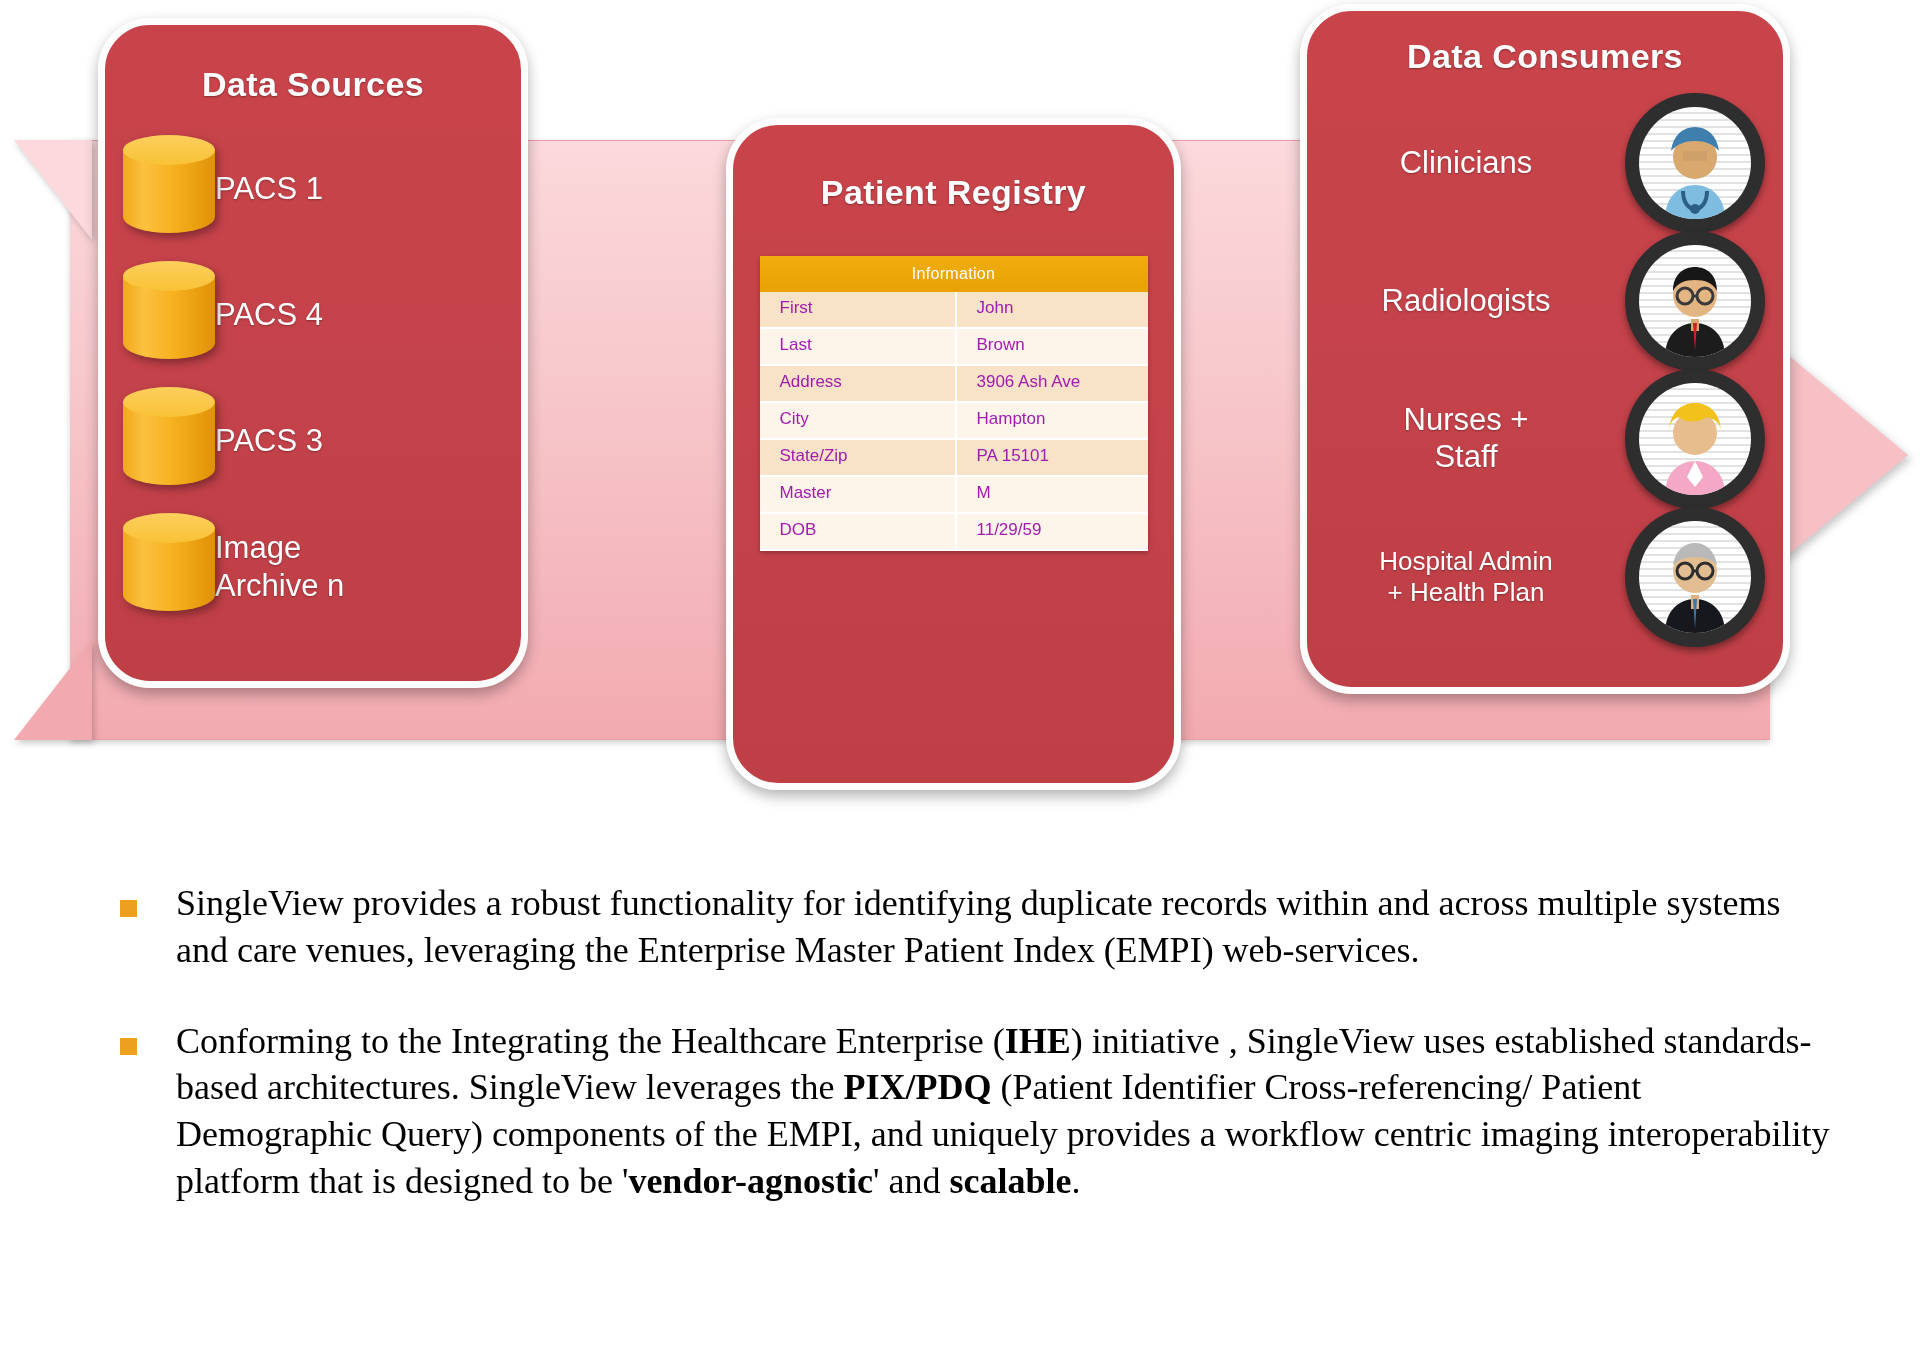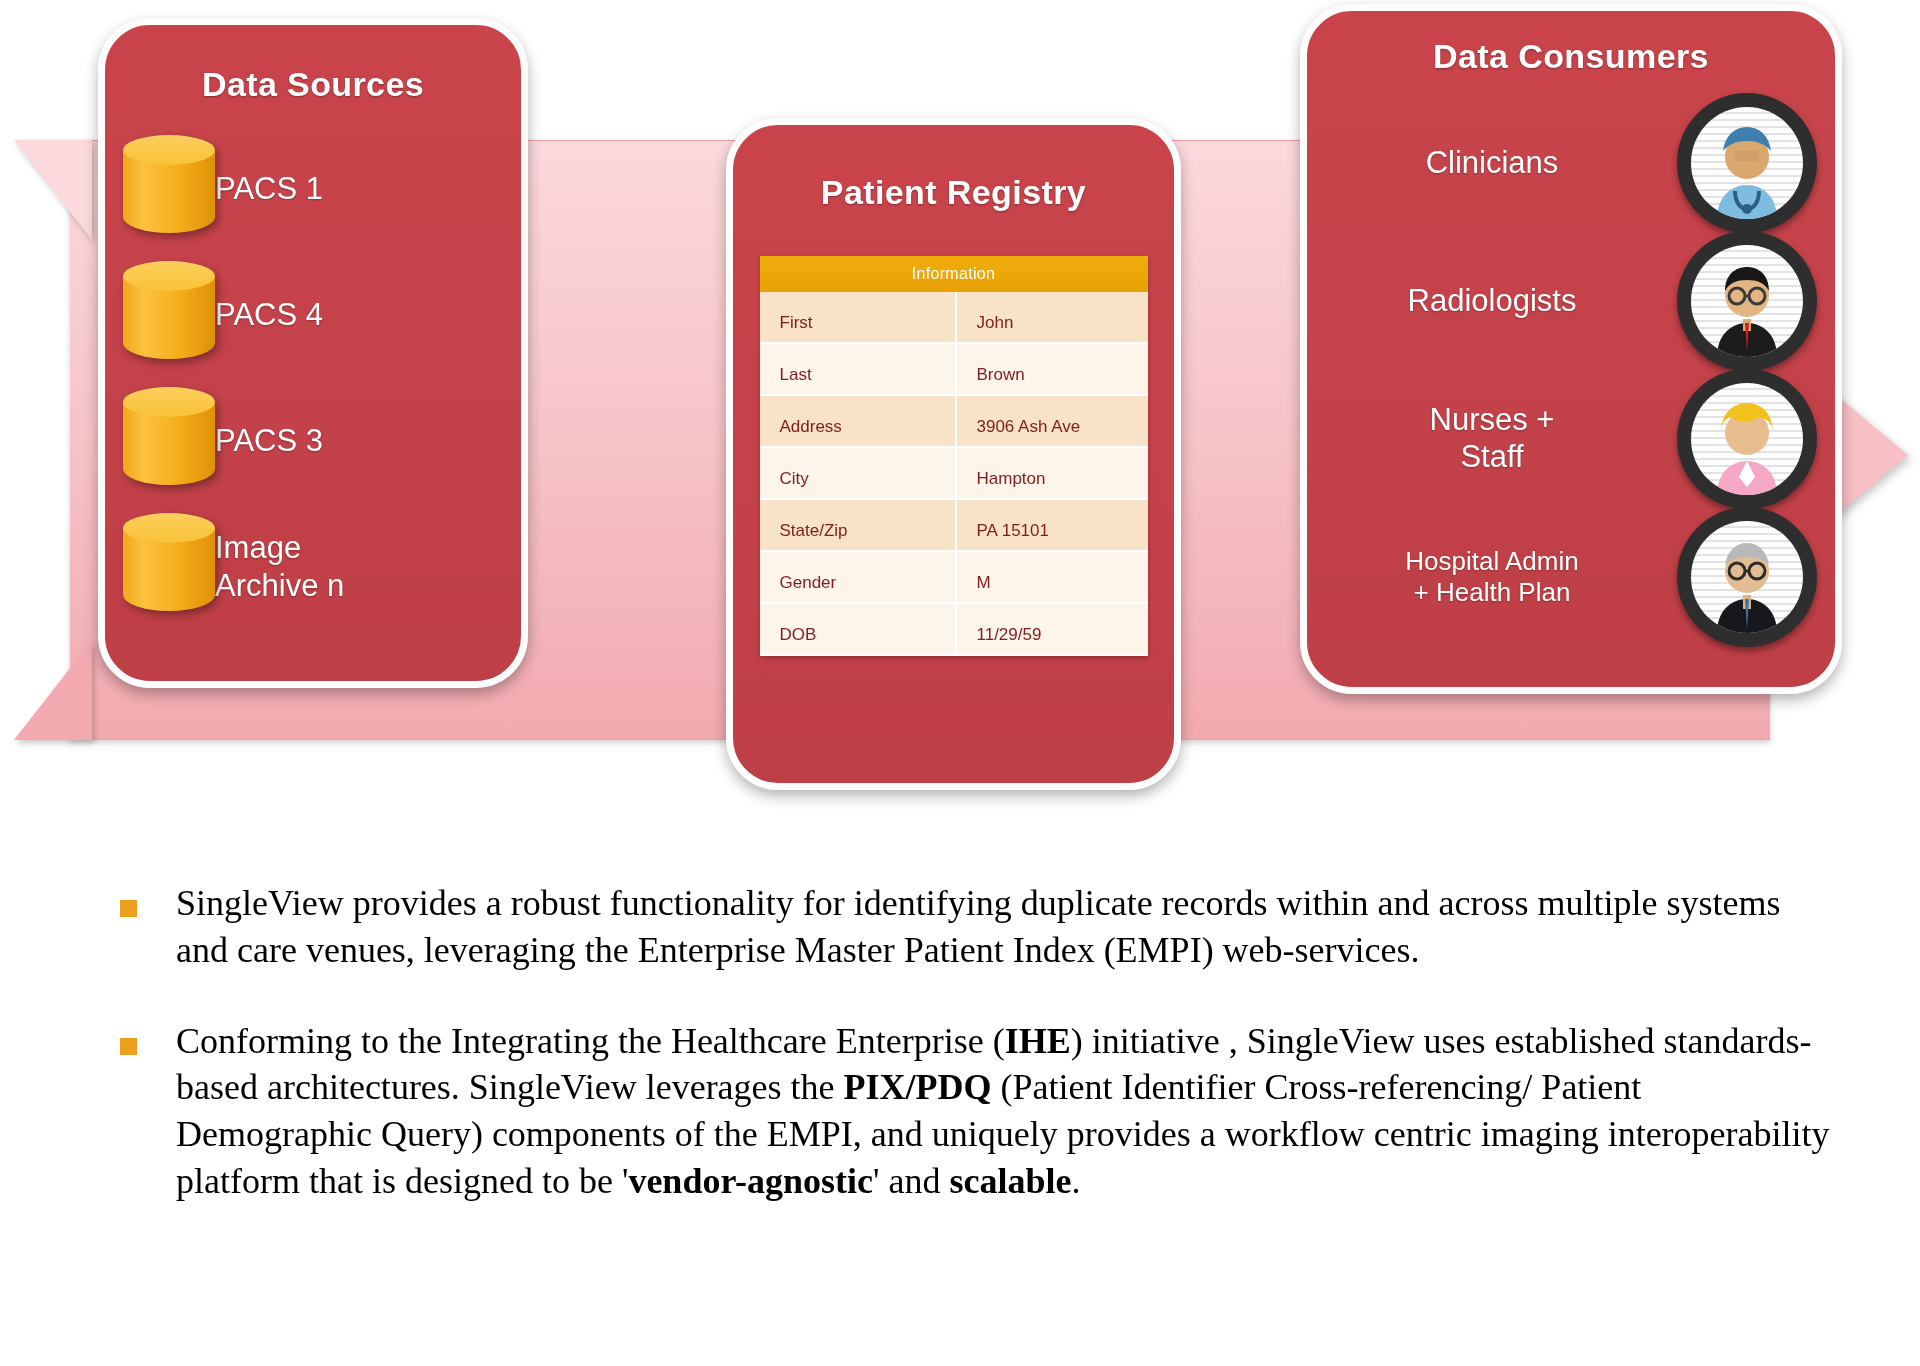--- a/index.html
+++ b/index.html
@@ -130,30 +130,30 @@
     background: linear-gradient(to bottom, #f0ad0c 0%, #e8a106 100%);
     color: #ffffff;
     font-size: 16px;
     font-weight: normal;
     padding: 9px 0;
     text-align: center;
     letter-spacing: 0.3px;
   }
   .reg-table td {
     font-size: 17px;
-    color: #7f1d1d;
-    padding: 21px 0 9px 20px;
+    color: #a21caf;
+    padding: 6px 0 9px 20px;
     border-bottom: 2px solid #ffffff;
   }
   .reg-table td.k { width: 196px; border-right: 2px solid #ffffff; }
   .reg-table tr.odd td { background: #f8e3c9; }
   .reg-table tr.even td { background: #fdf4ea; border-radius: 7px; }
 
   
-  #panel-consumers { left: 1300px; top: 4px; width: 542px; height: 690px; }
+  #panel-consumers { left: 1300px; top: 4px; width: 490px; height: 690px; }
   #panel-consumers .panel-title { font-size: 34px; margin-top: 26px; }
 
   .consumer-rows { margin-top: 18px; position: relative; }
   .consumer-row {
     display: flex;
     align-items: center;
     height: 138px;
     padding-right: 18px;
   }
   .cons-label {
@@ -288,21 +288,21 @@
         </tr>
         <tr class="even">
           <td class="k">City</td>
           <td>Hampton</td>
         </tr>
         <tr class="odd">
           <td class="k">State/Zip</td>
           <td>PA 15101</td>
         </tr>
         <tr class="even">
-          <td class="k">Gender</td>
+          <td class="k">Master</td>
           <td>M</td>
         </tr>
         <tr class="even">
           <td class="k">DOB</td>
           <td>11/29/59</td>
         </tr>
       </tbody>
     </table>
   </div>
 

